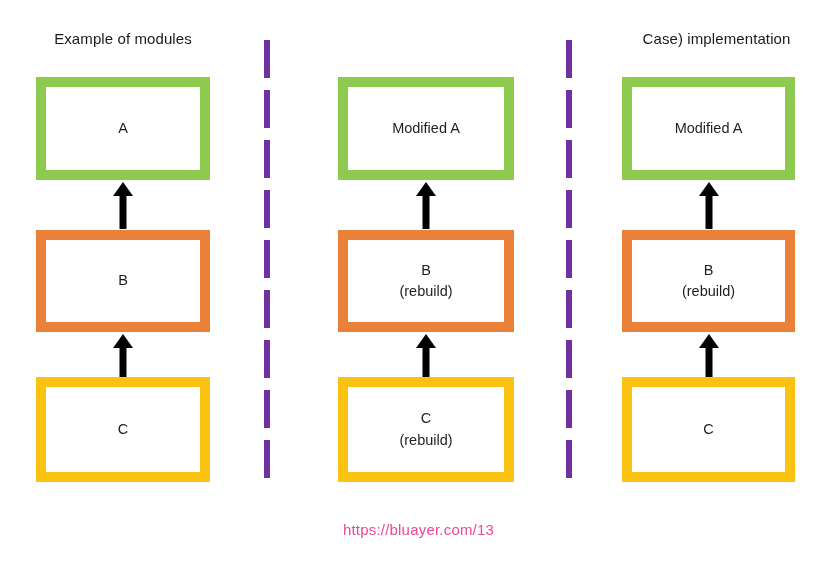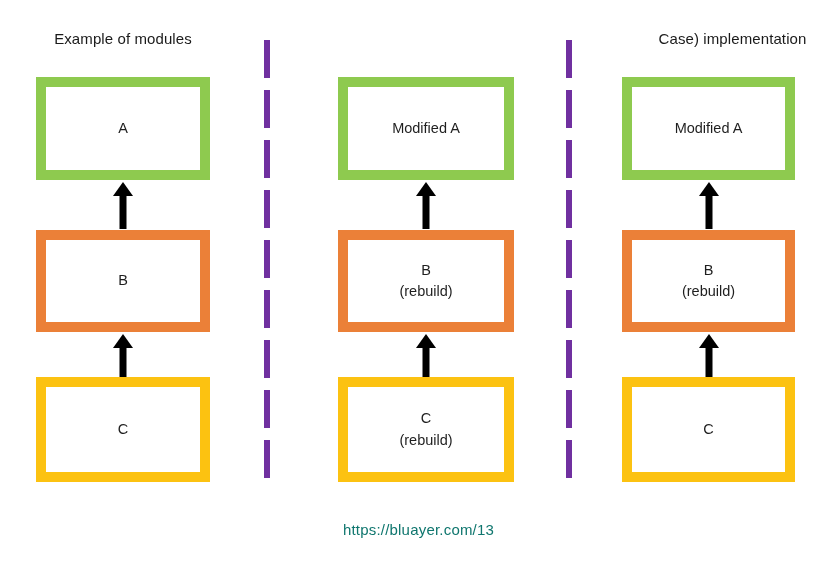--- a/index.html
+++ b/index.html
@@ -97,21 +97,21 @@
     width: 6px;
     background: #7030A0;
   }
 
   
   .footer-url {
     position: absolute;
     width: 100%;
     text-align: center;
     font-size: 15px;
-    color: #0f766e;
+    color: #ec4899;
     letter-spacing: 0.2px;
   }
 </style>
 </head>
 <body>
 
 <div id="page">
 
   <div class="col-title" style="left:36px; top:30px; width:174px;">
     <span>Example of modules</span>
@@ -181,21 +181,21 @@
     <div class="dash" style="top:50px;  height:38px;"></div>
     <div class="dash" style="top:100px; height:38px;"></div>
     <div class="dash" style="top:150px; height:38px;"></div>
     <div class="dash" style="top:200px; height:38px;"></div>
     <div class="dash" style="top:250px; height:38px;"></div>
     <div class="dash" style="top:300px; height:38px;"></div>
     <div class="dash" style="top:350px; height:38px;"></div>
     <div class="dash" style="top:400px; height:38px;"></div>
   </div>
 
-  <div class="col-title" style="left:646px; top:30px; width:173px;">
+  <div class="col-title" style="left:630px; top:30px; width:173px;">
     <span>Case) implementation</span>
   </div>
 
   <div class="node green" style="left:622px; top:77px; width:173px; height:103px;">
     <span class="node-label">Modified A</span>
   </div>
 
   <div class="arrow" style="left:699px; top:182px; width:20px; height:47px;">
     <div class="head"></div>
     <div class="shaft" style="height:36px;"></div>

